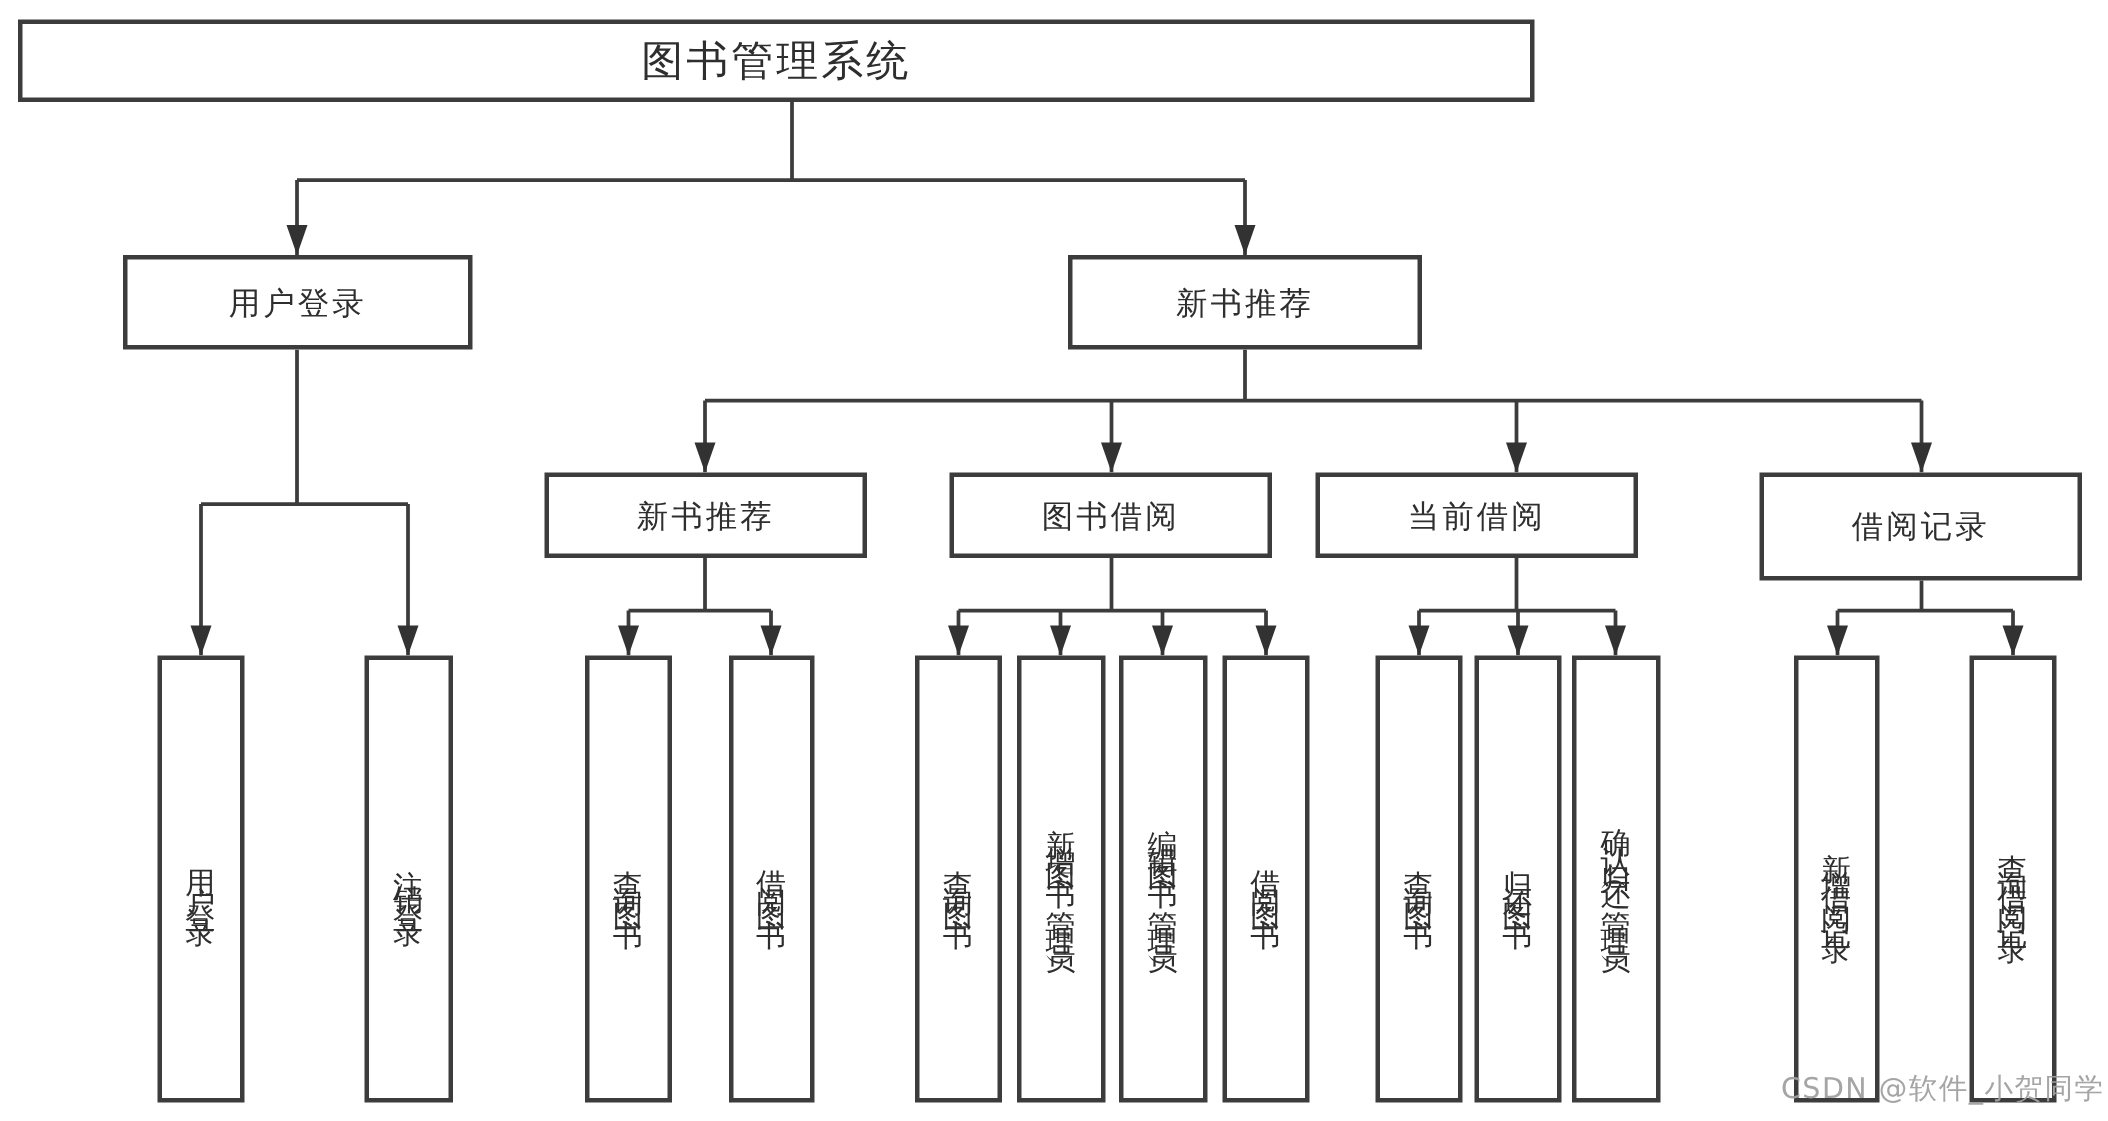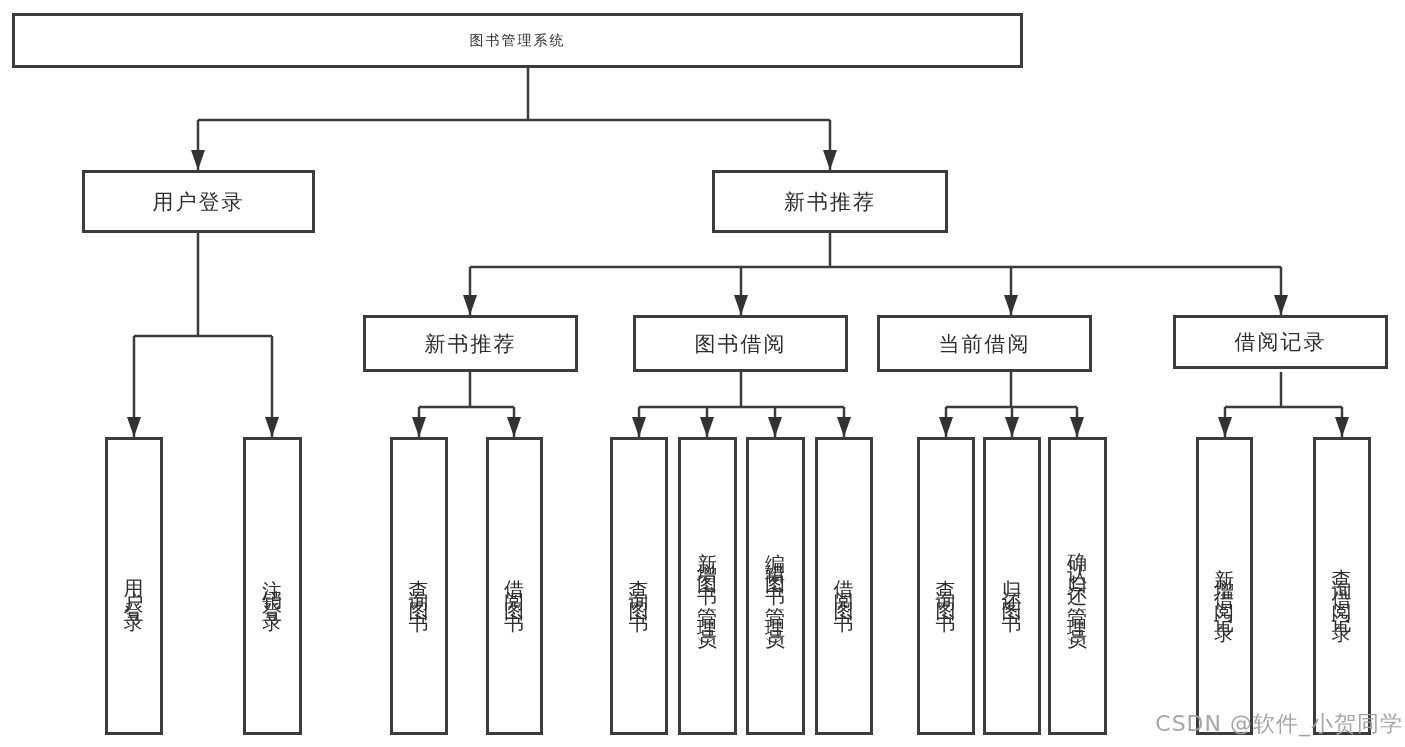--- a/index.html
+++ b/index.html
@@ -32,40 +32,40 @@
     box-sizing: border-box;
     border: 3px solid #3c3c3c;
     background: #ffffff;
     color: #2e2e2e;
     display: flex;
     align-items: center;
     justify-content: center;
     text-align: center;
   }
   .box.root {
-    font-size: 14px;
+    font-size: 28px;
     letter-spacing: 2px;
   }
   .box.h {
     font-size: 21px;
     letter-spacing: 2px;
   }
   .box.v {
     writing-mode: vertical-rl;
     text-orientation: mixed;
     font-size: 20px;
     letter-spacing: 11px;
     line-height: 1;
     padding: 8px 0;
   }
   .watermark {
     position: absolute;
     right: 2px;
     bottom: 8px;
-    font-size: 22px;
+    font-size: 19px;
     color: rgba(160, 160, 160, 0.95);
     letter-spacing: 1px;
     white-space: nowrap;
     z-index: 5;
   }
 </style>
 </head>
 <body>
 
 <div class="canvas">
@@ -108,21 +108,21 @@
   </svg>
 
   <div class="box root" style="left:12px; top:13px; width:1011px; height:55px;">图书管理系统</div>
 
   <div class="box h" style="left:82px; top:170px; width:233px; height:63px;">用户登录</div>
   <div class="box h" style="left:712px; top:170px; width:236px; height:63px;">新书推荐</div>
 
   <div class="box h" style="left:363px; top:315px; width:215px; height:57px;">新书推荐</div>
   <div class="box h" style="left:633px; top:315px; width:215px; height:57px;">图书借阅</div>
   <div class="box h" style="left:877px; top:315px; width:215px; height:57px;">当前借阅</div>
-  <div class="box h" style="left:1173px; top:315px; width:215px; height:54px;">借阅记录</div>
+  <div class="box h" style="left:1173px; top:315px; width:215px; height:72px;">借阅记录</div>
 
   <div class="box v" style="left:105px; top:437px; width:58px; height:298px;">用户登录</div>
   <div class="box v" style="left:243px; top:437px; width:59px; height:298px;">注销登录</div>
 
   <div class="box v" style="left:390px; top:437px; width:58px; height:298px;">查询图书</div>
   <div class="box v" style="left:486px; top:437px; width:57px; height:298px;">借阅图书</div>
 
   <div class="box v" style="left:610px; top:437px; width:58px; height:298px;">查询图书</div>
   <div class="box v" style="left:678px; top:437px; width:59px; height:298px;">新增图书（管理员）</div>
   <div class="box v" style="left:746px; top:437px; width:59px; height:298px;">编辑图书（管理员）</div>

